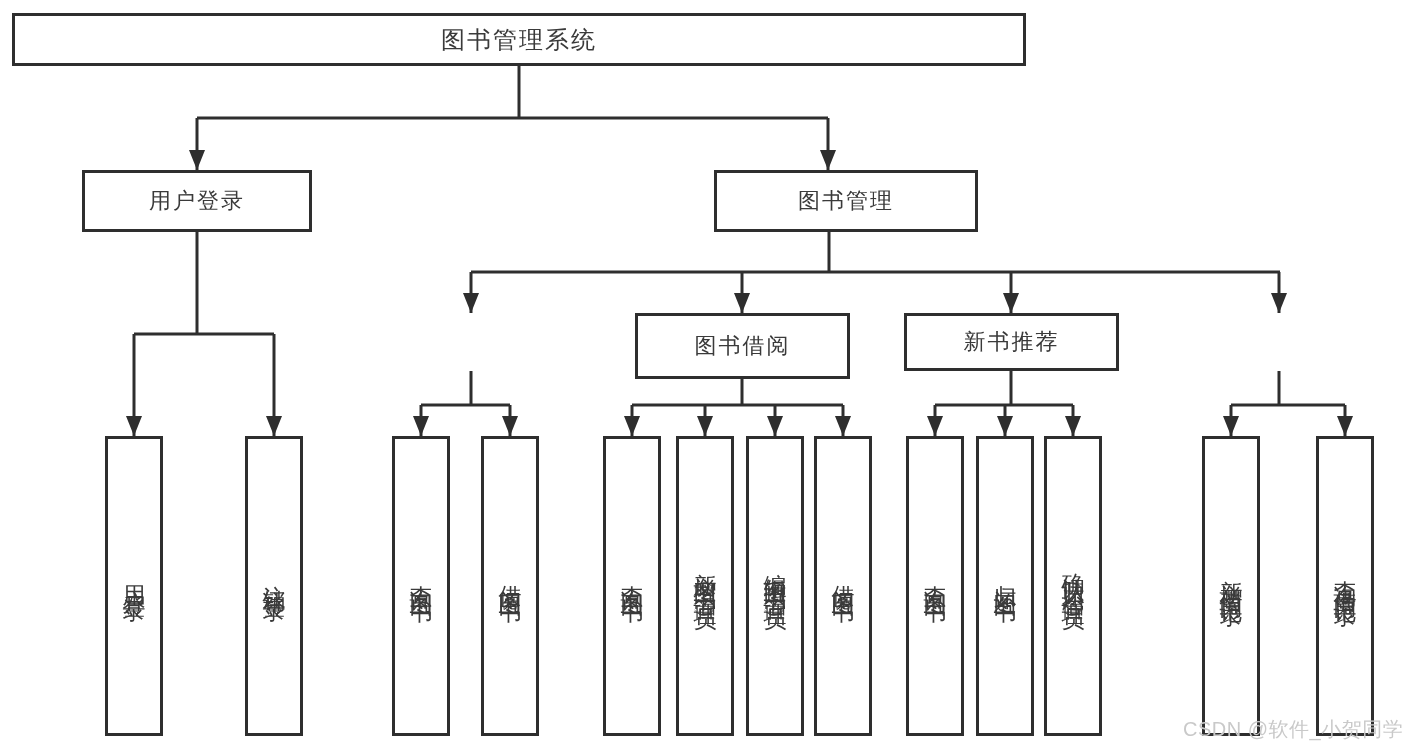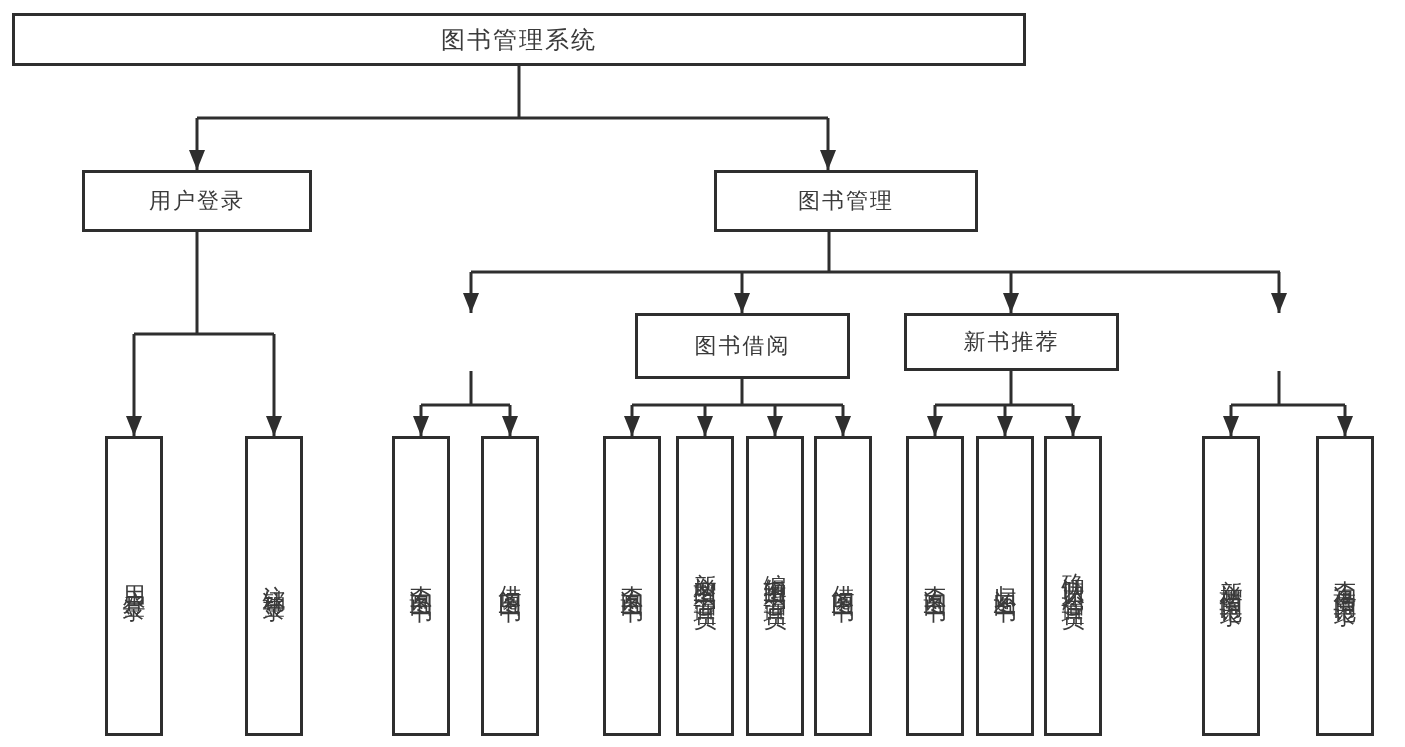--- a/index.html
+++ b/index.html
@@ -151,13 +151,14 @@
     <span class="vlabel">确认归还（管理员）</span>
   </div>
 
   <div class="box leaf lf-l">
     <span class="vlabel">新增借阅记录</span>
   </div>
   <div class="box leaf lf-m">
     <span class="vlabel">查询借阅记录</span>
   </div>
 
+  <div class="watermark">CSDN @软件_小贺同学</div>
 </div>
 
 </body></html>

